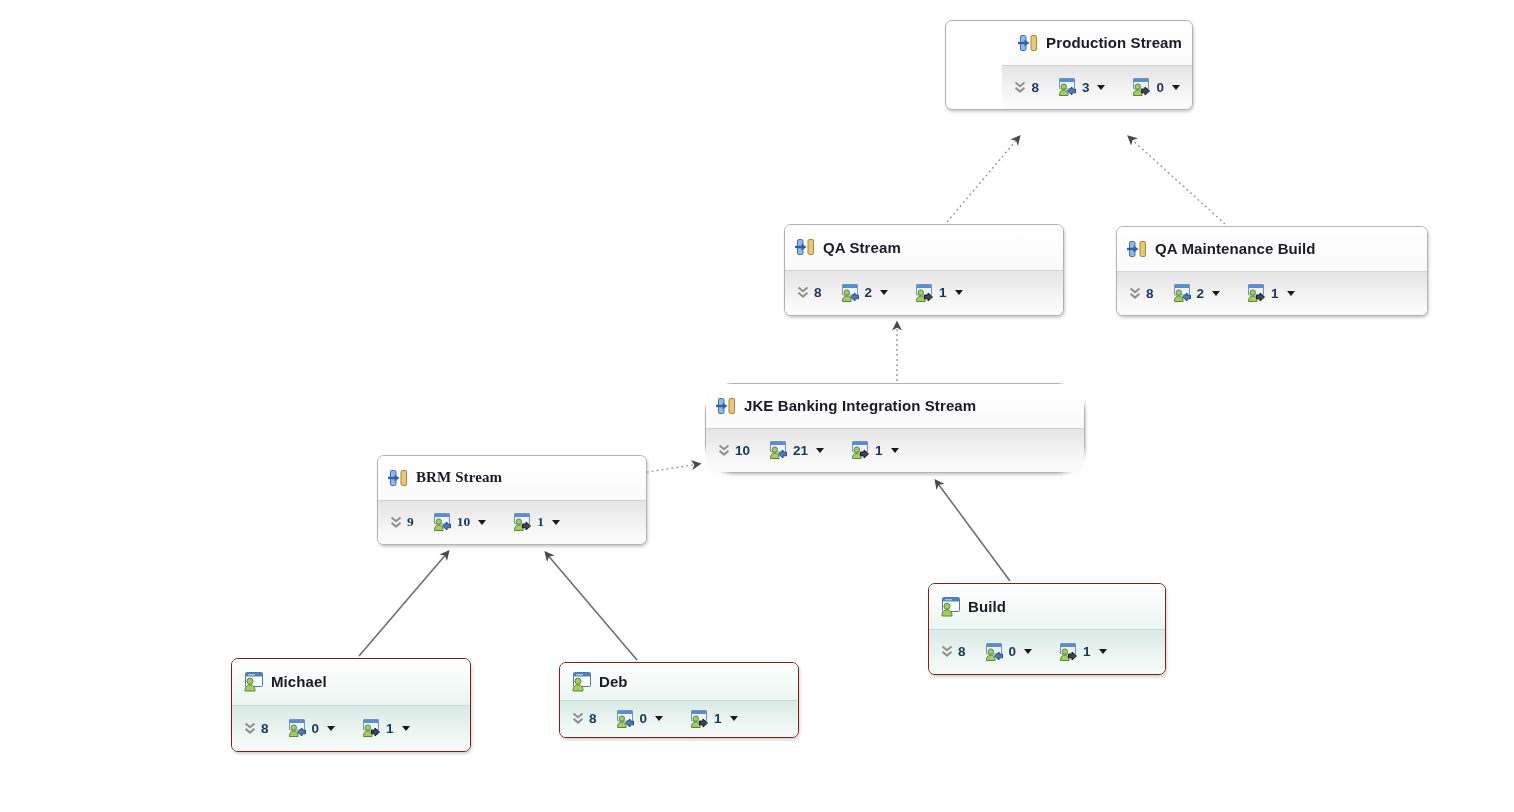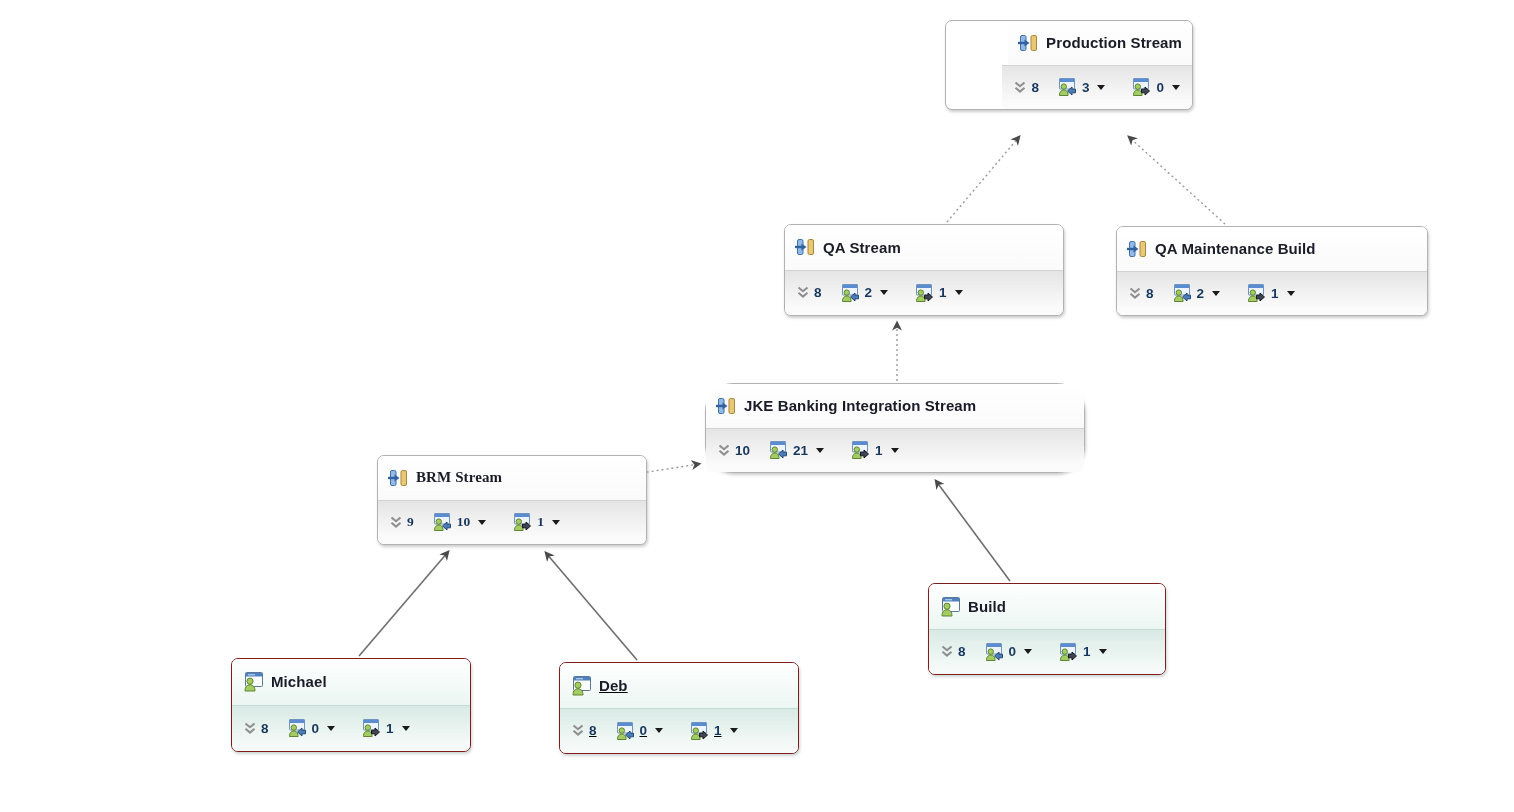--- a/index.html
+++ b/index.html
@@ -424,21 +424,21 @@
         </span>
         <span class="num">1</span>
         <span class="caret">
           <svg width="8" height="5" viewBox="0 0 8 5">
               <path d="M0,0 L8,0 L4,5 Z" fill="#1a1a1a"></path>
             </svg>
         </span>
       </span>
     </div>
   </div>
-    <div class="node workspace" style="left: 559px; top: 662px; width: 240px; height: 92px; text-decoration: underline;">
+    <div class="node workspace" style="left: 559px; top: 662px; width: 240px; height: 76px;">
     <div class="node-title">
 
       <span class="icon">
         <svg width="22" height="21" viewBox="0 0 22 21">
           <rect x="3.5" y="1.5" width="17" height="14" rx="1" fill="#fbfdff" stroke="#5a7894"></rect>
           <rect x="4" y="2" width="16" height="3.5" fill="#4f81c2"></rect>
           <line x1="6" y1="3.8" x2="13" y2="3.8" stroke="#cfe0f5" stroke-width="1"></line>
           <circle cx="8" cy="10.2" r="3.1" fill="#a3cc62" stroke="#5f8533"></circle>
           <path d="M3,20 C3,15.5 5.2,13.8 8,13.8 C10.8,13.8 13,15.5 13,20 Z" fill="#a3cc62" stroke="#5f8533"></path>
         </svg>

